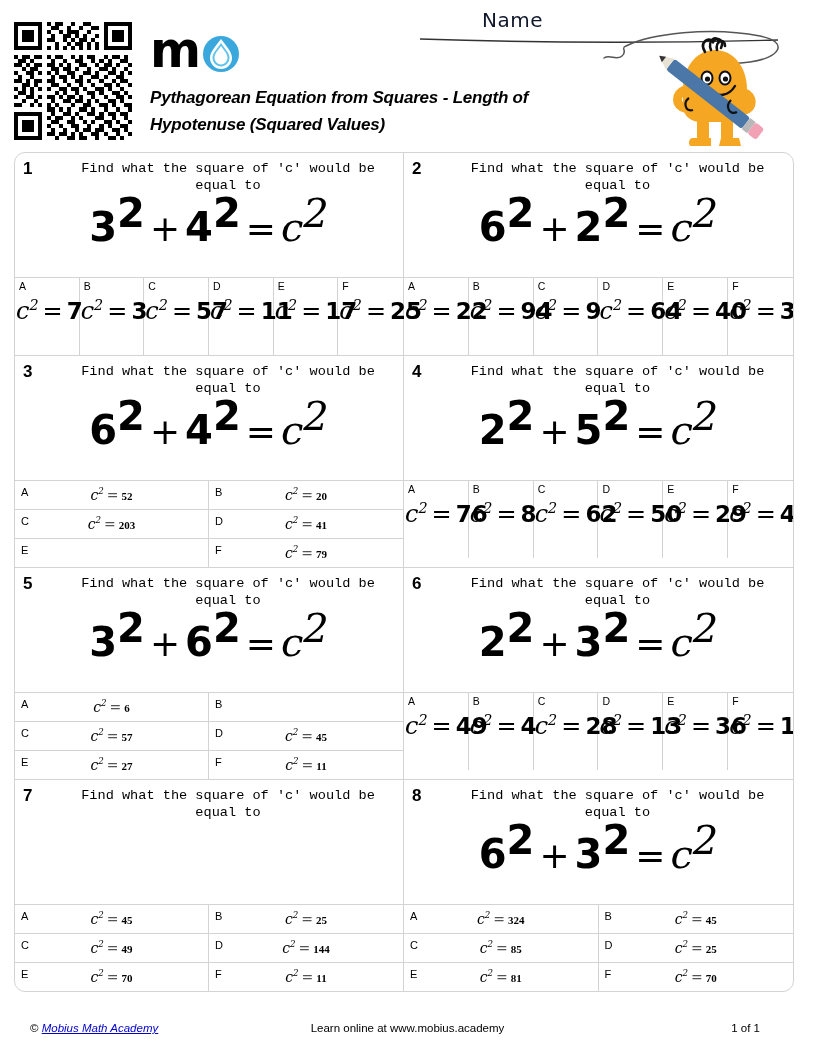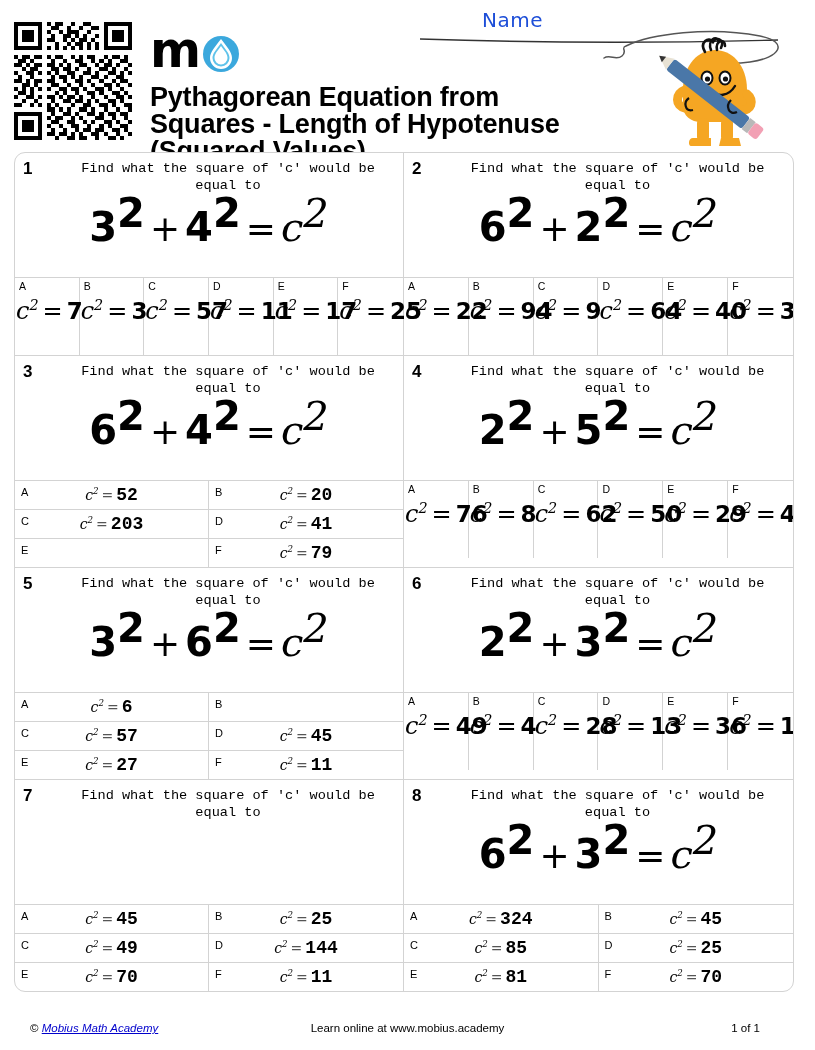--- a/index.html
+++ b/index.html
@@ -55,37 +55,38 @@
     width: 40px;
     height: 40px;
     position: relative;
     margin: 0 1px;
     top: 3px;
   }
   .worksheet-title {
     margin-top: 6px;
     font-family: "Liberation Sans", sans-serif;
     font-weight: bold;
-    font-size: 27px;
+    font-size: 17px;
     line-height: 27px;
     color: #000;
     letter-spacing: -0.2px;
+    font-style: italic;
   }
 
   .name-area {
     position: absolute;
     left: 420px;
     top: 8px;
     width: 360px;
     height: 42px;
   }
   .name-label {
     font-family: "DejaVu Sans", sans-serif;
     font-size: 20px;
-    color: #1d4ed8;
+    color: #0f172a;
     position: absolute;
     left: 62px;
     top: 0px;
     letter-spacing: 0.5px;
   }
   .name-line {
     position: absolute;
     left: 0px;
     top: 30px;
     width: 358px;
@@ -257,23 +258,23 @@
     top: 5px;
     text-align: center;
     font-family: "DejaVu Serif", serif;
     font-size: 14px;
     line-height: 18px;
     white-space: nowrap;
   }
   .ans2 .optval .cvar { font-style: italic; }
   .ans2 .optval .eq { color:#555; padding: 0 3px; }
   .ans2 .optval .rhs {
-    font-family: Liberation Mono, monospace;
+    font-family: Liberation Serif, serif;
     font-weight: bold;
-    font-size: 18px;
+    font-size: 11px;
   }
   .ans2 .optval sup {
     font-size: 0.62em;
     vertical-align: super;
     line-height: 0;
   }
 
   
   .footer {
     position: absolute;

